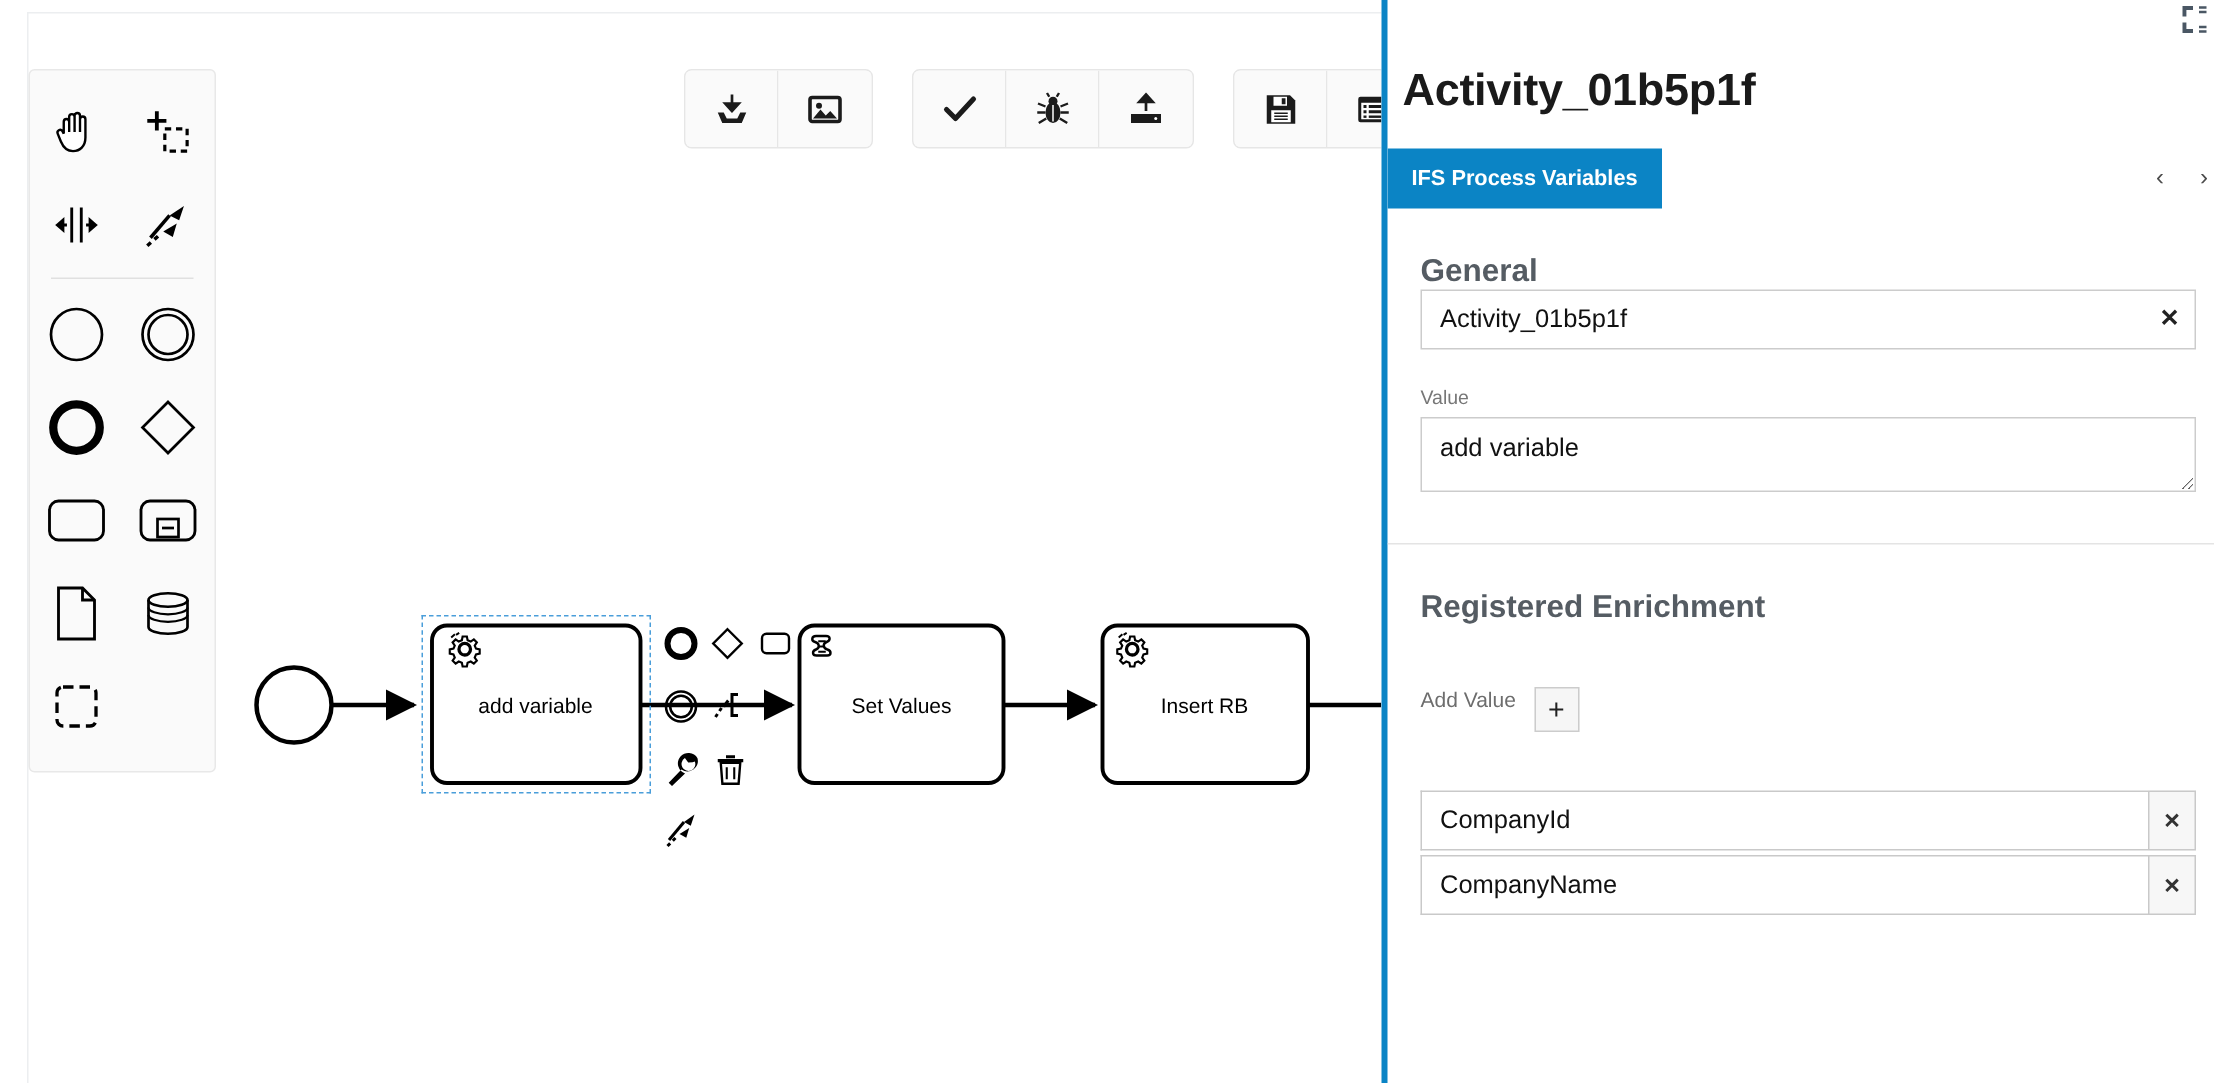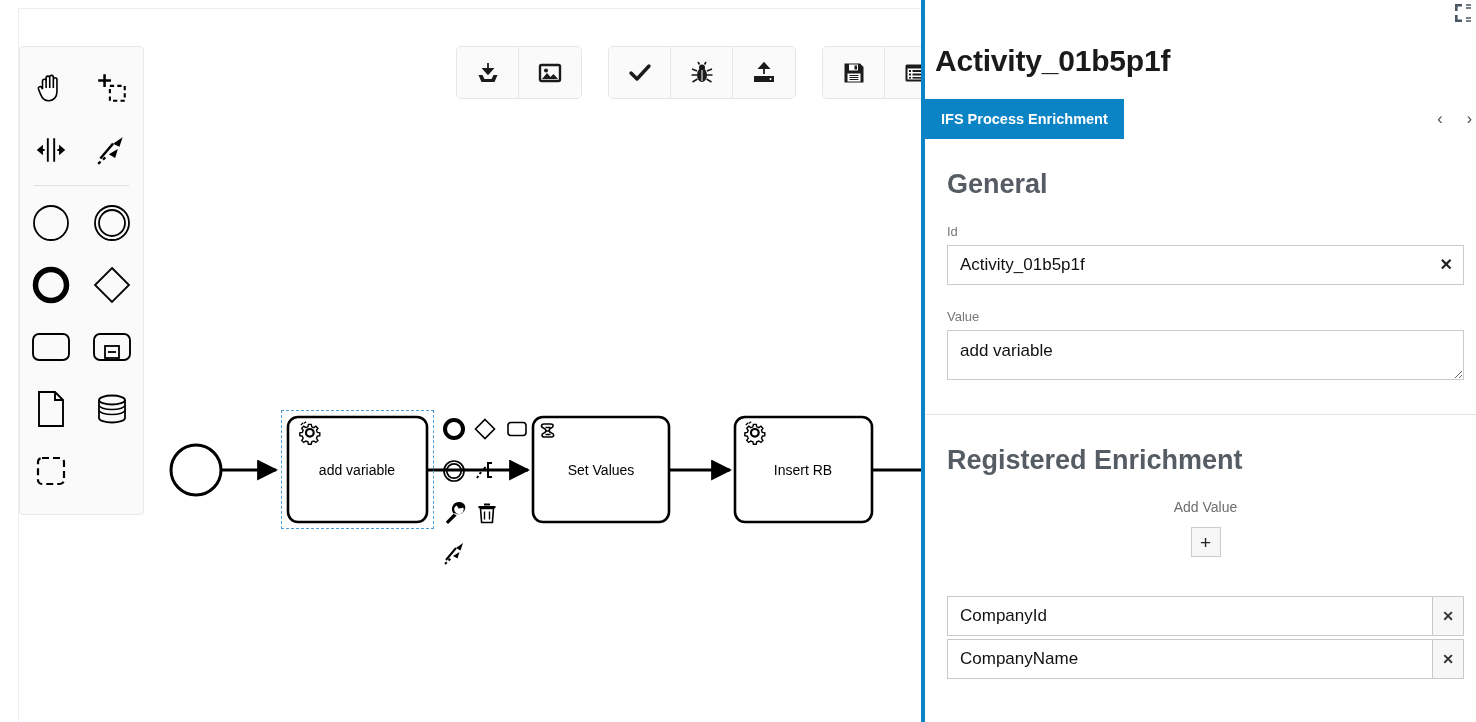--- a/index.html
+++ b/index.html
@@ -116,21 +116,21 @@
   }
   #tab-nav {
     position: absolute; right: 4px; top: 0; height: 40px;
     display: flex; align-items: center; gap: 24px;
     color: #4a4a4a; font-size: 16px;
   }
   #tab-nav span { cursor: pointer; line-height: 1; }
 
   .section { padding: 0 12px 0 22px; }
   .section-title {
-    font-size: 27px; font-weight: bold; color: #555c63;
+    font-size: 21px; font-weight: bold; color: #555c63;
     margin: 30px 0 0 0;
   }
   .field-label {
     font-size: 13px; color: #777777;
     margin: 24px 0 6px 0;
   }
   .field-wrap { position: relative; }
   .field-input, .field-textarea {
     width: 100%;
     border: 1px solid #cccccc;
@@ -148,23 +148,22 @@
   .clear-x {
     position: absolute; right: 11px; top: 50%;
     transform: translateY(-50%);
     font-size: 16px; font-weight: bold; color: #222;
     cursor: pointer; line-height: 1;
     font-family: "Liberation Sans", sans-serif;
   }
   .divider { height: 1px; background: #e4e4e4; margin: 34px 0 0 0; }
 
   .addvalue-row {
-    display: flex; align-items: center; gap: 12px;
-    margin-top: 23px;
-    flex-direction: column;
+    display: flex; align-items: flex-start; gap: 12px;
+    margin-top: 41px;
   }
   .addvalue-label { font-size: 14px; color: #6d6d6d; }
   .addvalue-btn {
     width: 30px; height: 30px;
     border: 1px solid #cccccc;
     background: #f6f6f6;
     display: flex; align-items: center; justify-content: center;
     font-size: 19px; color: #222; cursor: pointer;
     line-height: 1;
   }
@@ -484,31 +483,30 @@
       </div>
 
     </div>
   </div>
 
   <div id="panel">
 
     <div id="panel-title">Activity_01b5p1f</div>
 
     <div id="tabbar">
-      <div id="tab-active">IFS Process Enrichment</div>
+      <div id="tab-active">IFS Process Variables</div>
       <div id="tab-nav">
         <span>‹</span>
         <span>›</span>
       </div>
     </div>
 
     <div class="section">
       <div class="section-title">General</div>
 
-      <div class="field-label">Id</div>
       <div class="field-wrap">
         <input class="field-input" type="text" value="Activity_01b5p1f" style="">
         <span class="clear-x">✕</span>
       </div>
 
       <div class="field-label">Value</div>
       <div class="field-wrap">
         <textarea class="field-textarea" style="">add variable</textarea>
       </div>
     </div>

